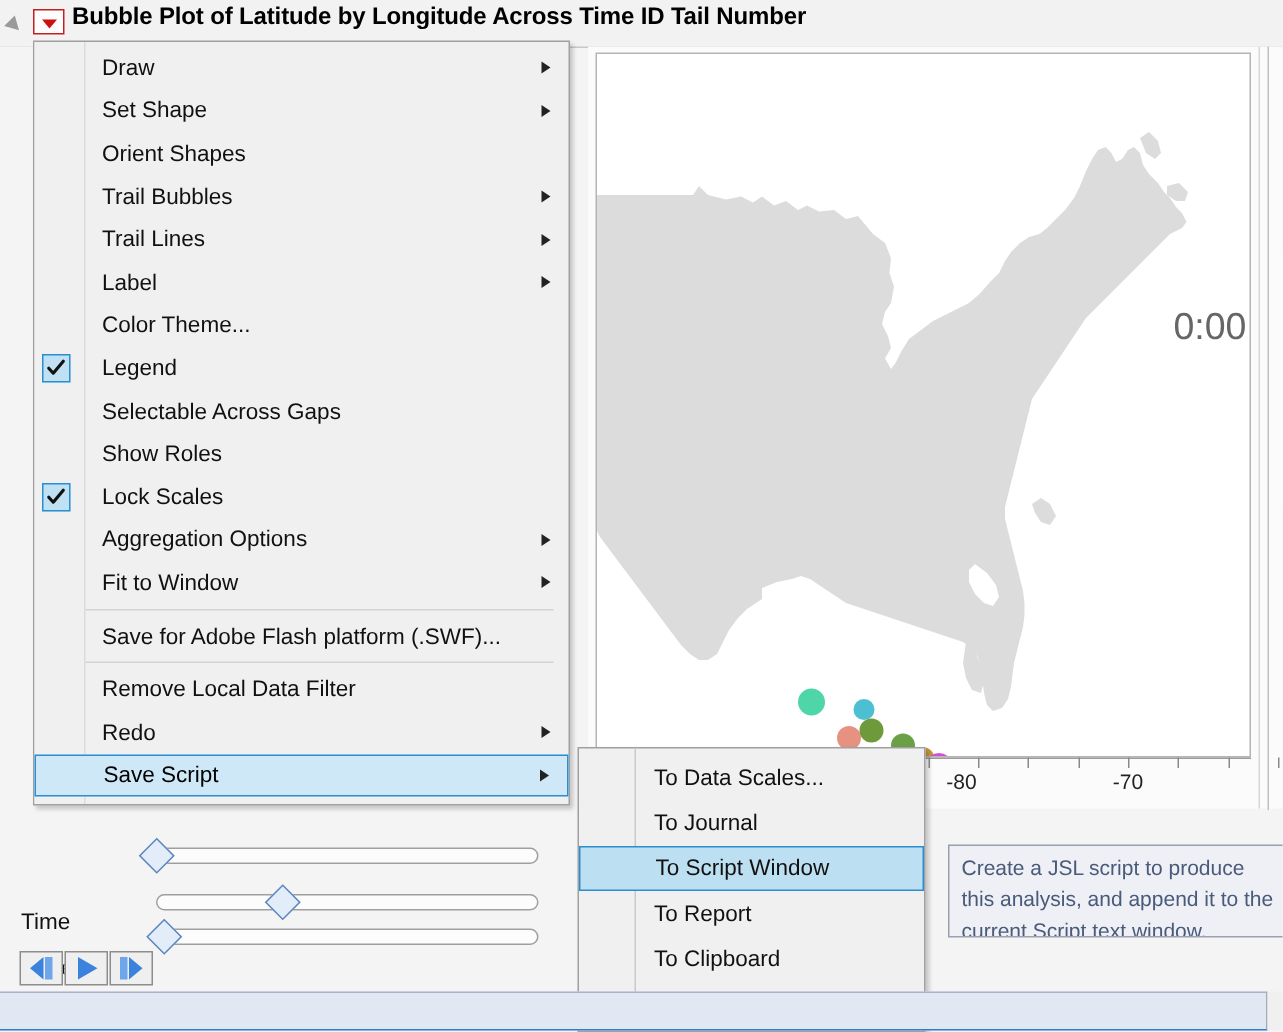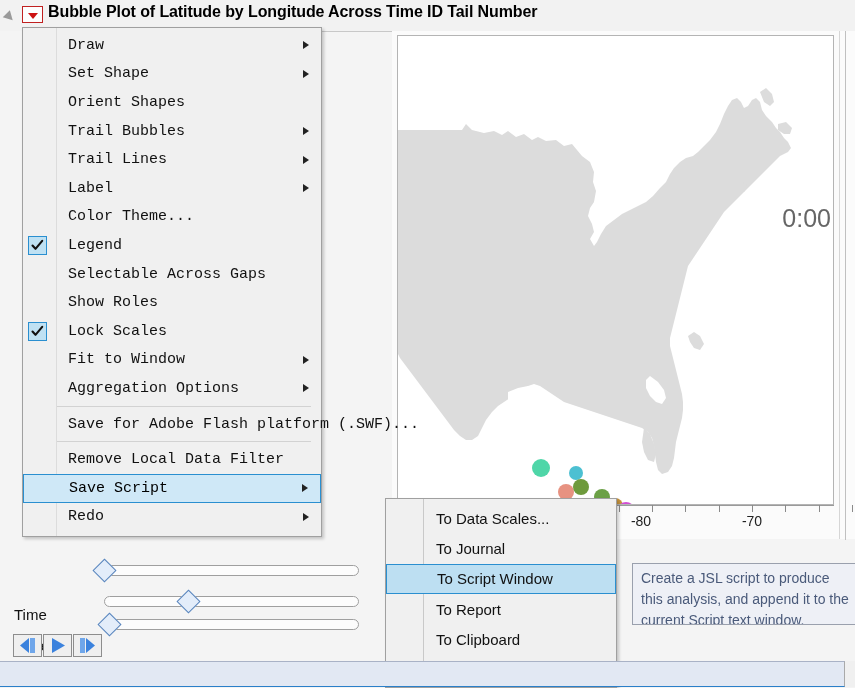--- a/index.html
+++ b/index.html
@@ -68,24 +68,23 @@
   
   .rightstrip{
     position:absolute;left:845px;top:31px;width:1px;height:525px;background:#c0c0c0;
   }
   .rightstrip2{
     position:absolute;left:839px;top:31px;width:1px;height:508px;background:#d6d6d6;
   }
 
   
   .menu{
-    position:absolute;left:22px;top:27px;width:300px;height:510px;
+    position:absolute;left:22px;top:27px;width:358px;height:510px;
     background:#f0f0f0;border:1px solid #a0a0a0;box-sizing:border-box;
     box-shadow:2px 2px 3px rgba(0,0,0,0.20);
-    font-family:Liberation Mono, monospace;
   }
   .gutter{
     position:absolute;left:0;top:0;width:34px;height:100%;
     background:#f0f0f0;border-right:1px solid #dcdcdc;box-sizing:border-box;
   }
   .mi{
     position:relative;height:28.6px;display:flex;align-items:center;
     box-sizing:border-box;
   }
   .mi .lbl{position:absolute;left:45px;font-size:15px;color:#111;white-space:nowrap;}
@@ -348,41 +347,41 @@
         </div>
         <div class="mi">
           <span class="chk">
             <svg width="13" height="13" viewBox="0 0 13 13">
               <path d="M1.5 6.5 L4.5 9.8 L11.2 1.8" stroke="#111" stroke-width="2.1" fill="none" stroke-linecap="round" stroke-linejoin="round"></path>
             </svg>
           </span>
           <span class="lbl">Lock Scales</span>
         </div>
         <div class="mi">
+          <span class="lbl">Aggregation Options</span>
+          <span class="arrow"></span>
+        </div>
+        <div class="mi">
           <span class="lbl">Fit to Window</span>
           <span class="arrow"></span>
         </div>
-        <div class="mi">
-          <span class="lbl">Aggregation Options</span>
-          <span class="arrow"></span>
-        </div>
         <div class="sep"></div>
         <div class="mi">
           <span class="lbl">Save for Adobe Flash platform (.SWF)...</span>
         </div>
         <div class="sep"></div>
         <div class="mi">
           <span class="lbl">Remove Local Data Filter</span>
+        </div>
+        <div class="mi">
+          <span class="lbl">Redo</span>
+          <span class="arrow"></span>
         </div>
         <div class="mi sel">
           <span class="lbl">Save Script</span>
-          <span class="arrow"></span>
-        </div>
-        <div class="mi">
-          <span class="lbl">Redo</span>
           <span class="arrow"></span>
         </div>
       </div>
   </div>
 
   <div class="submenu">
     <div class="sub-gutter"></div>
     <div id="submenu-items" style="position:relative;padding-top:4px;">
         <div class="smi">
           <span class="lbl">To Data Scales...</span>

